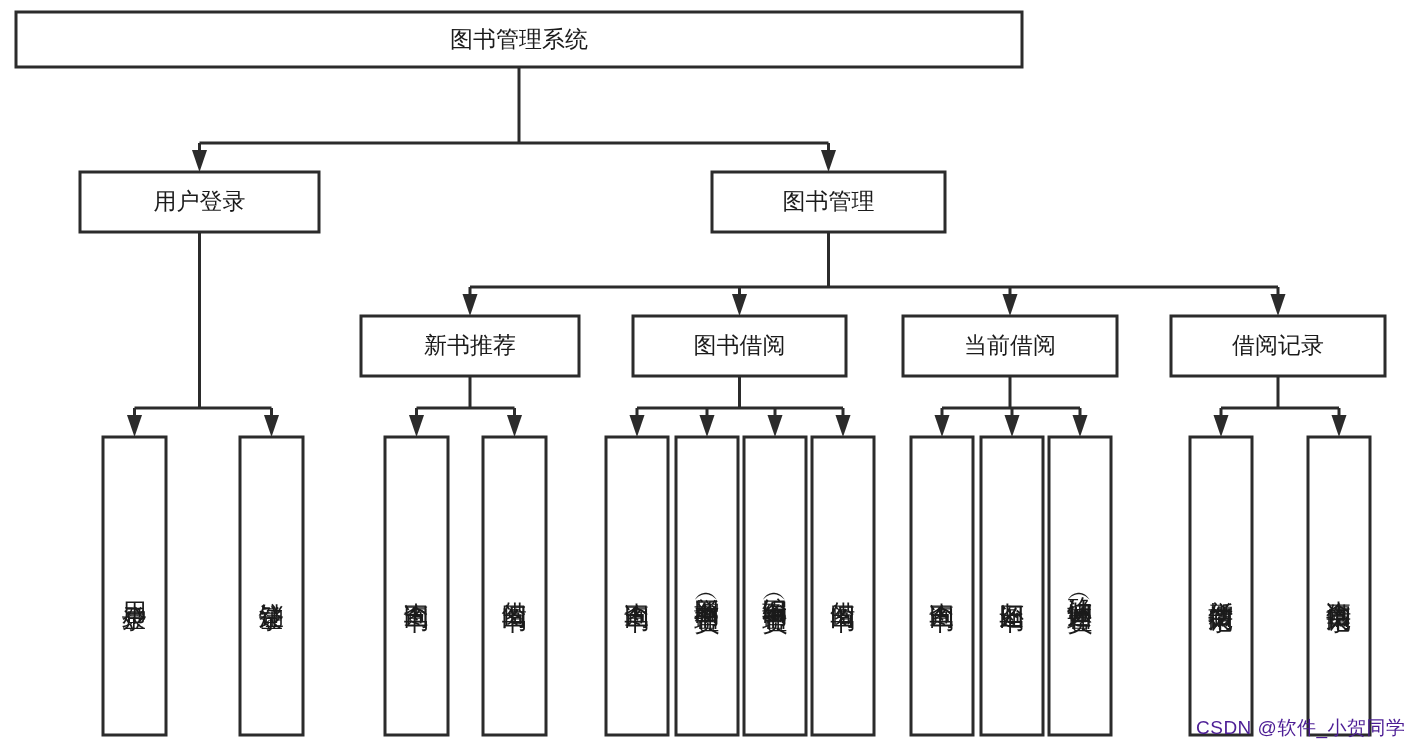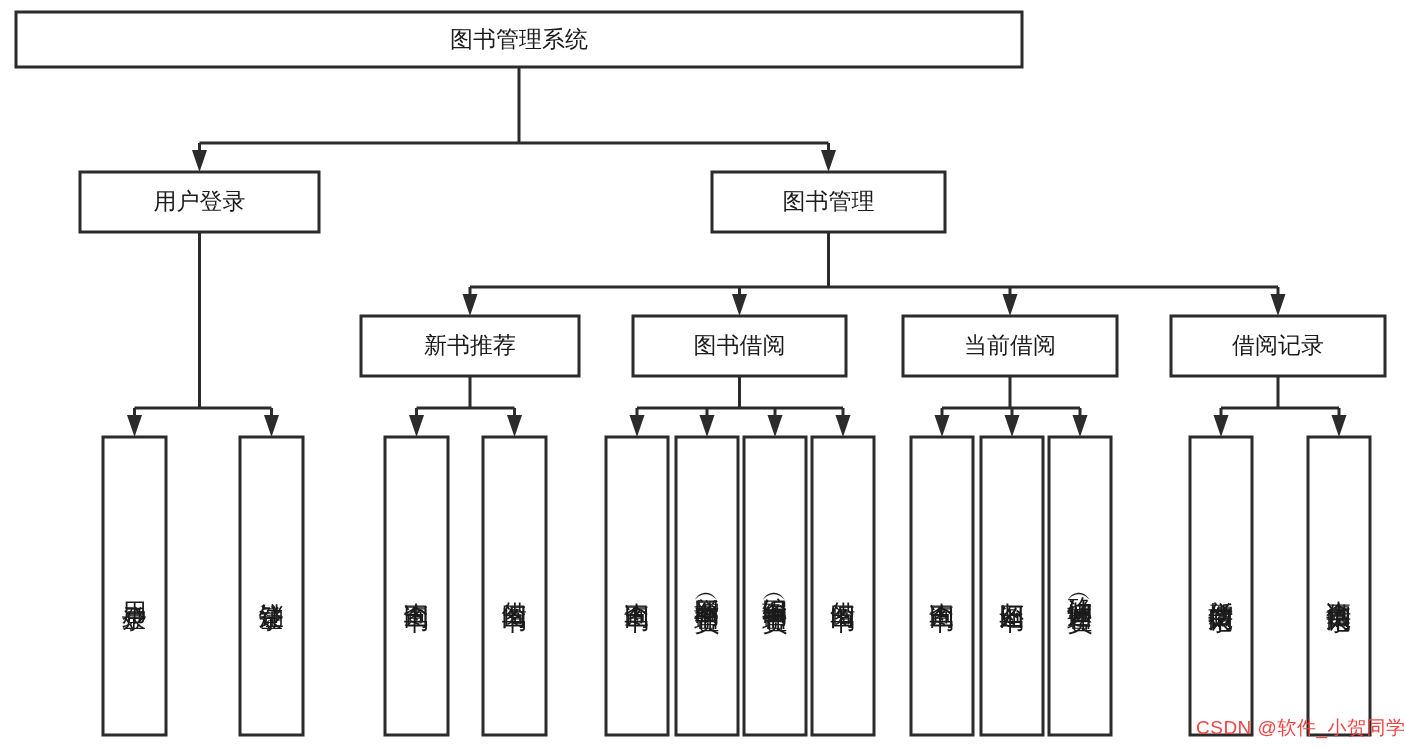--- a/index.html
+++ b/index.html
@@ -183,15 +183,15 @@
       <div class="vlabel" style="left: 676px; top: 437px; width: 62px; height: 298px;">新增图书（管理员）</div>
       <div class="vlabel" style="left: 744px; top: 437px; width: 62px; height: 298px;">编辑图书（管理员）</div>
       <div class="vlabel" style="left: 812px; top: 437px; width: 62px; height: 298px;">借阅图书</div>
       <div class="vlabel" style="left: 911px; top: 437px; width: 62px; height: 298px;">查询图书</div>
       <div class="vlabel" style="left: 981px; top: 437px; width: 62px; height: 298px;">归还图书</div>
       <div class="vlabel" style="left: 1049px; top: 437px; width: 62px; height: 298px;">确认归还（管理员）</div>
       <div class="vlabel" style="left: 1190px; top: 437px; width: 62px; height: 298px;">新增借阅记录</div>
       <div class="vlabel" style="left: 1308px; top: 437px; width: 62px; height: 298px;">查询借阅记录</div>
     </div>
 
-  <div class="watermark" style="left: 1196px; top: 715px; color: #ef4444;">CSDN @软件_小贺同学</div>
+  <div class="watermark" style="left: 1196px; top: 715px; color: #4c1d95;">CSDN @软件_小贺同学</div>
 
 </div>
 
 </body></html>

